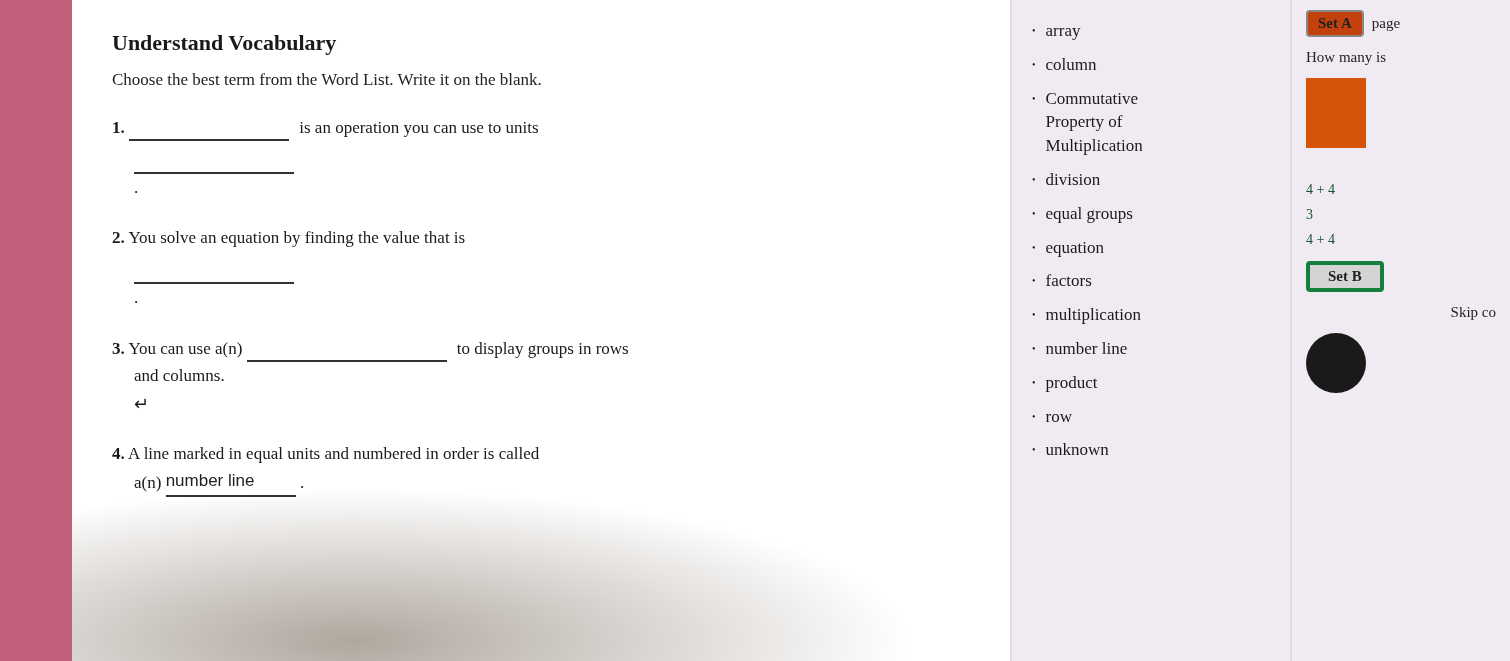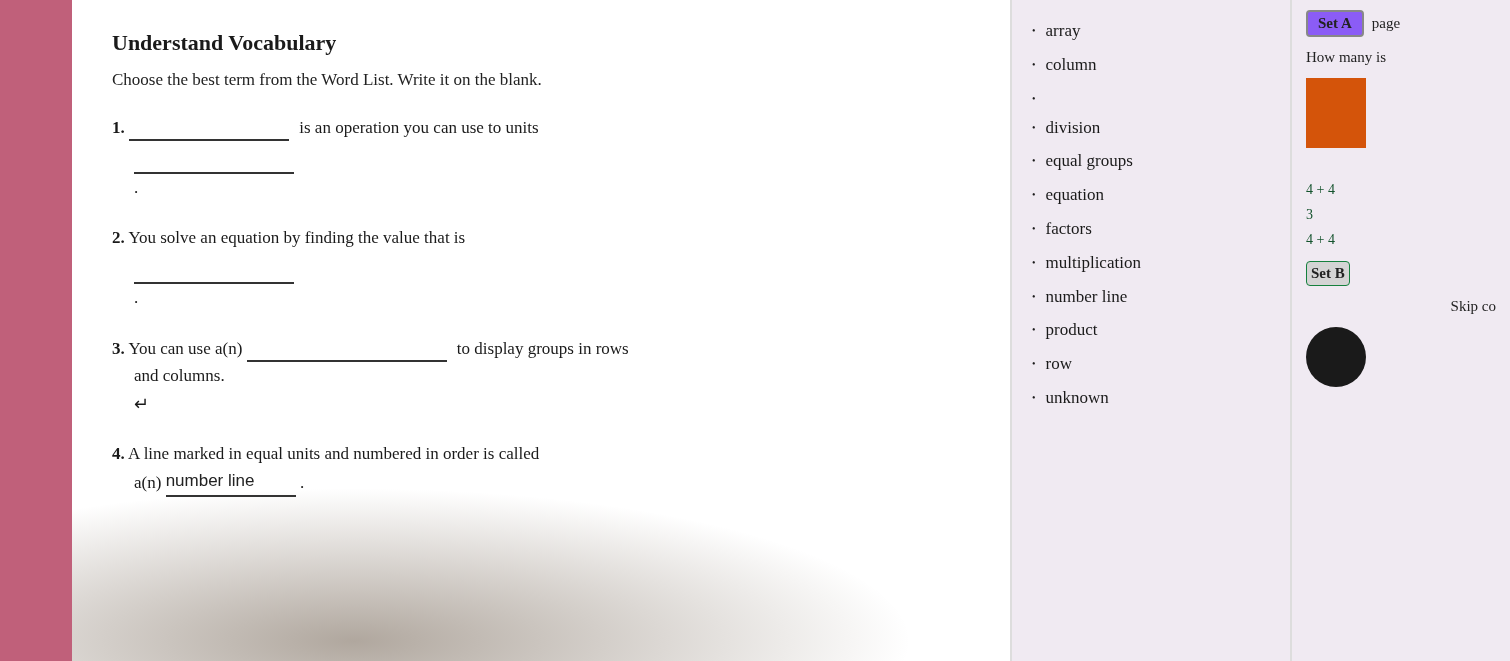--- a/index.html
+++ b/index.html
@@ -138,21 +138,21 @@
       gap: 8px;
     }
 
     .set-a-badge {
       display: inline-flex;
       align-items: center;
       gap: 0;
     }
 
     .set-badge {
-      background: #8b5cf6;
+      background: #c2410c;
       border: 2px solid #888;
       border-radius: 4px;
       padding: 3px 10px;
       font-size: 15px;
       font-weight: bold;
       color: #222;
     }
 
     .page-label {
       font-size: 15px;
@@ -180,23 +180,23 @@
       line-height: 1.8;
     }
 
     .set-b-badge {
       display: inline-flex;
       align-items: center;
     }
 
     .set-b-btn {
       background: #d4d4d4;
-      border: 1px solid #15803d;
+      border: 4px solid #15803d;
       border-radius: 4px;
-      padding: 3px 4px;
+      padding: 3px 18px;
       font-size: 15px;
       font-weight: bold;
       color: #222;
     }
 
     .skip-label {
       font-size: 15px;
       color: #222;
       margin-top: 4px;
       text-align: right;
@@ -264,20 +264,21 @@
     <div class="word-list-item">
       <span class="bullet">•</span>
       <span>array</span>
     </div>
     <div class="word-list-item">
       <span class="bullet">•</span>
       <span>column</span>
     </div>
     <div class="word-list-item">
       <span class="bullet">•</span>
+      <span>Commutative<br>Property of<br>Multiplication</span>
     </div>
     <div class="word-list-item">
       <span class="bullet">•</span>
       <span>division</span>
     </div>
     <div class="word-list-item">
       <span class="bullet">•</span>
       <span>equal groups</span>
     </div>
     <div class="word-list-item">

